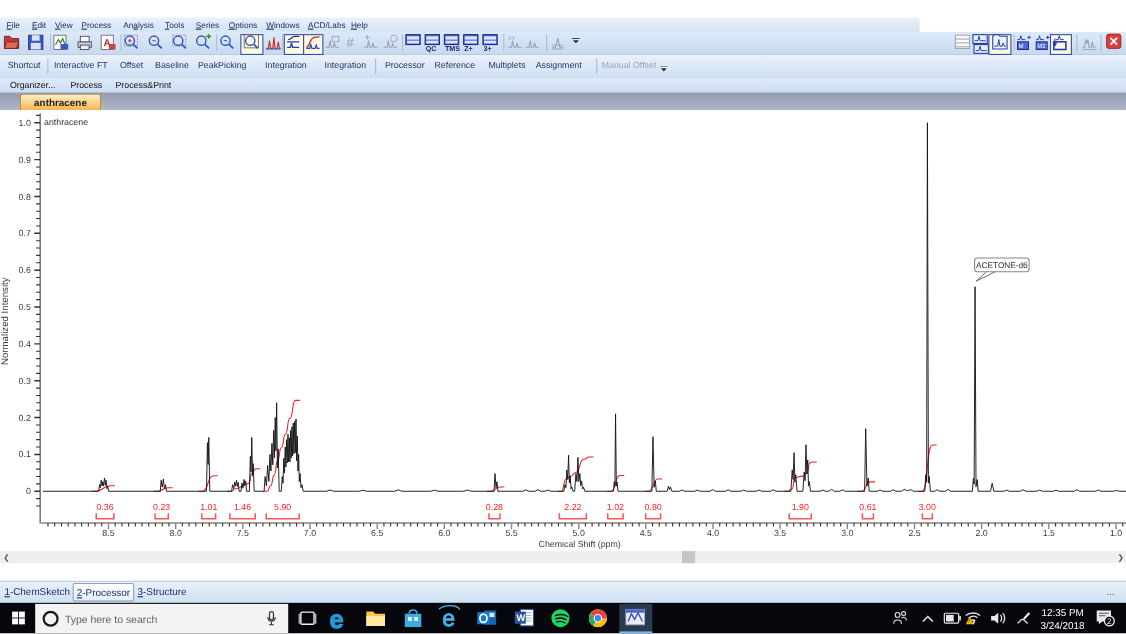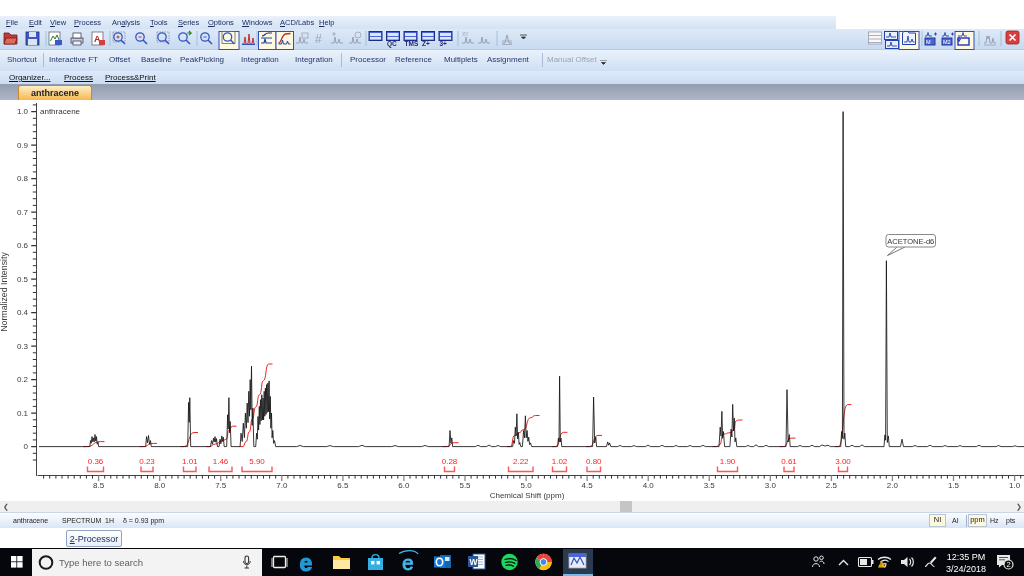--- a/index.html
+++ b/index.html
@@ -7,21 +7,21 @@
 #titlebar{left:0;top:0;width:1024px;height:16px;background:#fdfdfd;}
 #titletext{left:16px;top:3px;font-size:8px;color:#000;white-space:nowrap;}
 #menubar{left:0;top:16px;width:836px;height:13px;background:linear-gradient(#e9f1fb,#d4e2f4);}
 .menuitem{position:absolute;top:2px;font-size:7.5px;color:#1c2f63;}
 .menuitem u{text-decoration:underline;}
 #toolbar{left:0;top:29px;width:1024px;height:21px;background:linear-gradient(#dde9f8,#c8daf0);border-bottom:1px solid #b8cbe2;}
 #textbar{left:0;top:50px;width:1024px;height:21px;background:linear-gradient(#eaf2fc,#cfdff3);}
 .tb{position:absolute;top:5px;font-size:8px;color:#25356b;}
 .tbsep{position:absolute;top:3px;width:1px;height:14px;background:#aabdd6;}
 #orgrow{left:0;top:71px;width:1024px;height:13px;background:linear-gradient(#dfeafa,#cbdcf1);}
-.orgitem{position:absolute;top:2px;font-size:8px;color:#111;text-decoration:underline;}
+.orgitem{position:absolute;top:2px;font-size:8px;color:#111;}
 #graybar{left:0;top:84px;width:1024px;height:16px;background:linear-gradient(#929db1,#aeb6c6);}
 #dtab{left:18px;top:85px;width:74px;height:15px;background:linear-gradient(#fdeec8,#f7b84f);border:1px solid #c8882a;border-bottom:none;border-radius:3px 3px 0 0;text-align:center;font-size:9px;font-weight:bold;color:#222;line-height:15px;}
 #plotarea{left:0;top:100px;width:1024px;height:401px;background:#fff;}
 #scrollrow{left:0;top:501px;width:1024px;height:11px;background:#efefef;}
 #scrollthumb{left:620px;top:501px;width:12px;height:11px;background:#c5c5c5;}
 .scrarr{position:absolute;top:503px;font-size:7px;color:#555;}
 #statusrow{left:0;top:512px;width:1024px;height:16px;background:linear-gradient(#fbfdfe,#d9e6f5);border-top:1px solid #c8d6e8;}
 .st{position:absolute;top:4px;font-size:7px;color:#222;}
 .stbox{position:absolute;top:1px;height:13px;font-size:7.5px;color:#222;background:#fdf8dc;border:1px solid #b8c4d8;text-align:center;}
 #tabsrow{left:0;top:528px;width:1024px;height:20px;background:linear-gradient(#e8f1fb,#cfe0f2);border-top:1px solid #b9cbe2;}
@@ -344,33 +344,26 @@
     <text x="910.8" y="243.5" fill="#333" font-size="7.5" text-anchor="middle">ACETONE-d6</text>
   </g>
 </svg>
 </div>
 
 <div class="abs" id="scrollrow"></div>
 <div class="abs" id="scrollthumb"></div>
 <span class="scrarr" style="left:3px">❮</span>
 <span class="scrarr" style="left:1016px">❯</span>
 
-<div class="abs" id="statusrow">
-  <span class="st" style="left:13px">anthracene</span>
-  <span class="st" style="left:62px">SPECTRUM</span>
-  <span class="st" style="left:105px">1H</span>
-  <span class="st" style="left:123px">δ = 0.93 ppm</span>
-  <span class="stbox" style="left:929px;width:17px">NI</span>
-  <span class="st" style="left:952px">AI</span>
-  <span class="abs" style="left:966px;top:2px;width:1px;height:12px;background:#9fb2cc"></span>
-  <span class="stbox" style="left:968px;width:19px">ppm</span>
-  <span class="st" style="left:990px">Hz</span>
-  <span class="st" style="left:1006px">pts</span>
+
+<div class="abs" id="tabsrow">
+  <span class="btab" style="left:4px"><u>1</u>-ChemSketch</span>
+  <span class="btab" style="left:125px"><u>3</u>-Structure</span>
+  <span class="btab" style="left:1006px;color:#444">...</span>
 </div>
-
 <div id="proctab"><u>2</u>-Processor</div>
 
 <div class="abs" id="taskbar"></div>
 <svg class="abs" style="left:0px;top:548px" width="1024" height="28">
       <g transform="translate(11,8)">
         <rect x="0" y="0" width="5.4" height="5.4" fill="#fff"></rect>
         <rect x="6.2" y="0" width="5.4" height="5.4" fill="#fff"></rect>
         <rect x="0" y="6.2" width="5.4" height="5.4" fill="#fff"></rect>
         <rect x="6.2" y="6.2" width="5.4" height="5.4" fill="#fff"></rect>
       </g>

